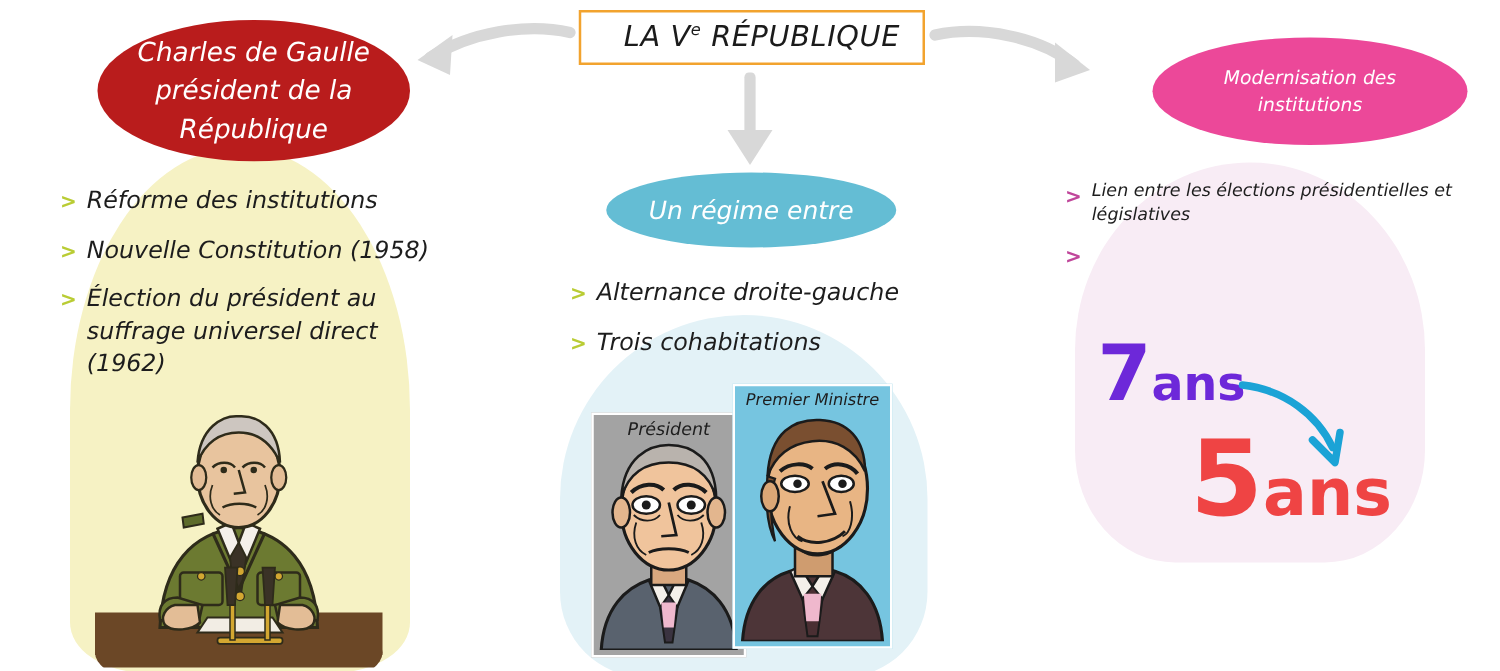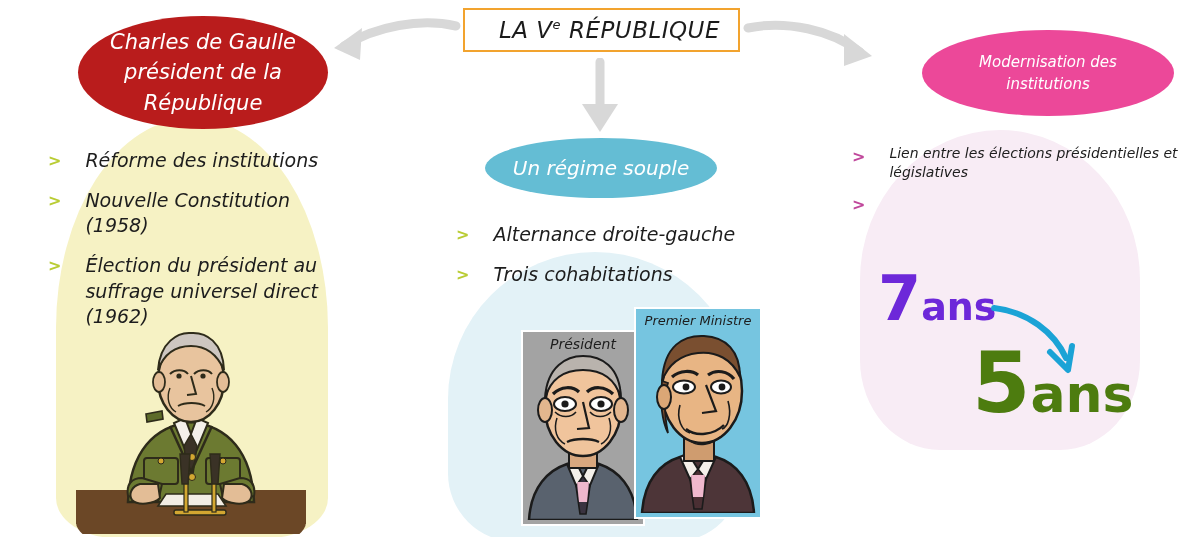--- a/index.html
+++ b/index.html
@@ -68,47 +68,47 @@
   .li { display:flex; align-items:flex-start; margin-bottom:14px; }
   .li-mark {
     font-family:"DejaVu Sans", sans-serif;
     font-size:16px; font-weight:bold; line-height:1.35;
     margin-right:8px; flex:0 0 auto; padding-top:2px;
   }
   .mark-green { color:#b9cc33; }
   .mark-pink  { color:#c0479b; }
   .li-text {
     font-family:"DejaVu Sans", sans-serif; font-style:italic;
-    font-size:19px; line-height:1.35; color:#1d1d1d;margin-left:16px;
+    font-size:19px; line-height:1.35; color:#1d1d1d;
   }
   .list-right .li { margin-bottom:10px; }
   .list-right .li-text { font-size:14px; }
 
   
   .years { position:absolute; left:868px; top:262px; width:270px; height:170px; z-index:6; }
   .yr { position:absolute; font-family:"DejaVu Sans", sans-serif; font-weight:bold; white-space:nowrap; }
   .yr-7 { left:10px; top:0px; color:#6d28d9; }
   .yr-7 .num { font-size:62px; }
   .yr-7 .unit { font-size:38px; }
-  .yr-5 { left:84px; top:72px; color:#4d7c0f;margin-left:20px; }
+  .yr-5 { left:84px; top:72px; color:#ef4444; }
   .yr-5 .num { font-size:84px; }
   .yr-5 .unit { font-size:52px; }
   .curve-arrow { position:absolute; left:120px; top:38px; }
 
   
   .conn { position:absolute; z-index:4; }
   .conn-left  { left:326px; top:12px; }
   .conn-down  { left:568px; top:58px; }
   .conn-right { left:740px; top:16px; }
 
   
   .degaulle { position:absolute; left:66px; top:322px; width:250px; height:212px; z-index:5; }
 
   
-  .card { position:absolute; z-index:5; border:2px solid #ffffff;margin-left:48px; }
+  .card { position:absolute; z-index:5; border:2px solid #ffffff; }
   .card-pres { left:473px; top:330px; width:124px; height:196px; background:#a3a3a3; }
   .card-pm   { left:586px; top:307px; width:128px; height:212px; background:#76c5e0; }
   .card-label {
     position:absolute; left:0; top:4px; width:100%;
     text-align:center;
     font-family:"DejaVu Sans", sans-serif; font-style:italic;
     font-size:14px; color:#1d1d1d;
   }
   .card-pm .card-label { font-size:13px; }
   .card-art { position:absolute; left:0; bottom:0; width:100%; }
@@ -220,21 +220,21 @@
 
       <rect x="108" y="188" width="52" height="5" rx="2" fill="#d3a731" stroke="#2e2b1a" stroke-width="1.4"></rect>
       <rect x="118" y="160" width="4" height="30" fill="#d3a731" stroke="#2e2b1a" stroke-width="1.2"></rect>
       <rect x="146" y="160" width="4" height="30" fill="#d3a731" stroke="#2e2b1a" stroke-width="1.2"></rect>
       <path d="M114 132 L 124 132 L 122 162 L 116 162 Z" fill="#3a3226" stroke="#2e2b1a" stroke-width="1.4"></path>
       <path d="M144 132 L 154 132 L 152 162 L 146 162 Z" fill="#3a3226" stroke="#2e2b1a" stroke-width="1.4"></path>
     </svg>
   </div>
 
   <div class="ellipse ell-blue">
-    <span>Un régime souple</span>
+    <span>Un régime entre</span>
   </div>
 
   <div class="list list-center">
     <div class="li">
       <span class="li-mark mark-green">&gt;</span>
       <span class="li-text">Alternance droite-gauche</span>
     </div>
     <div class="li">
       <span class="li-mark mark-green">&gt;</span>
       <span class="li-text">Trois cohabitations</span>

